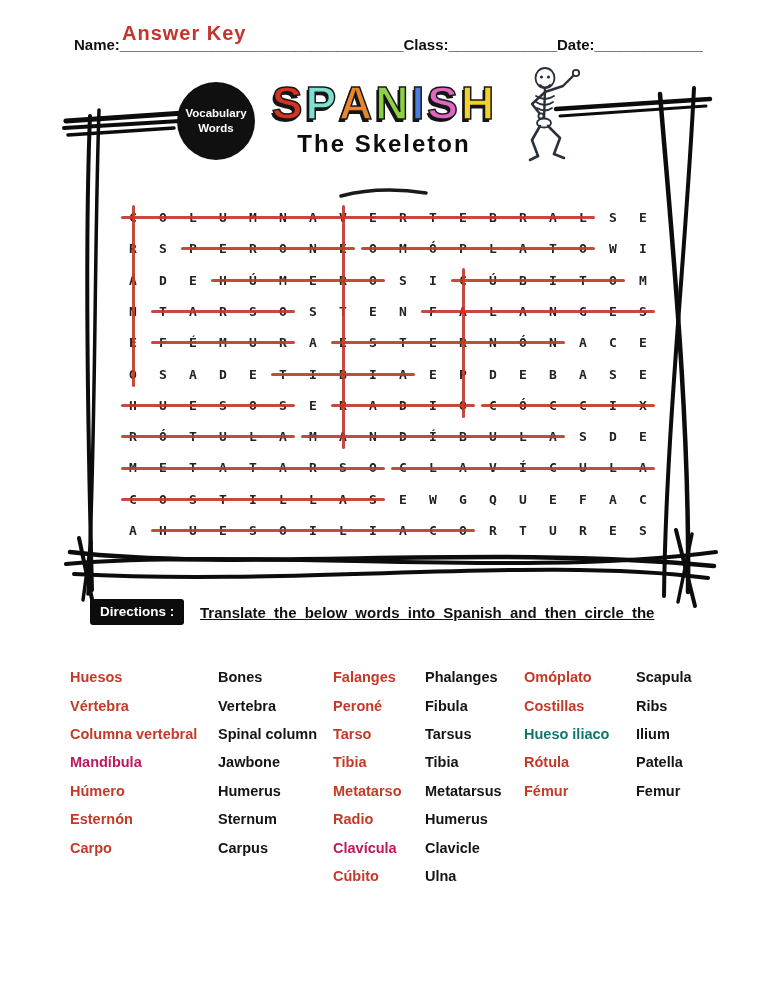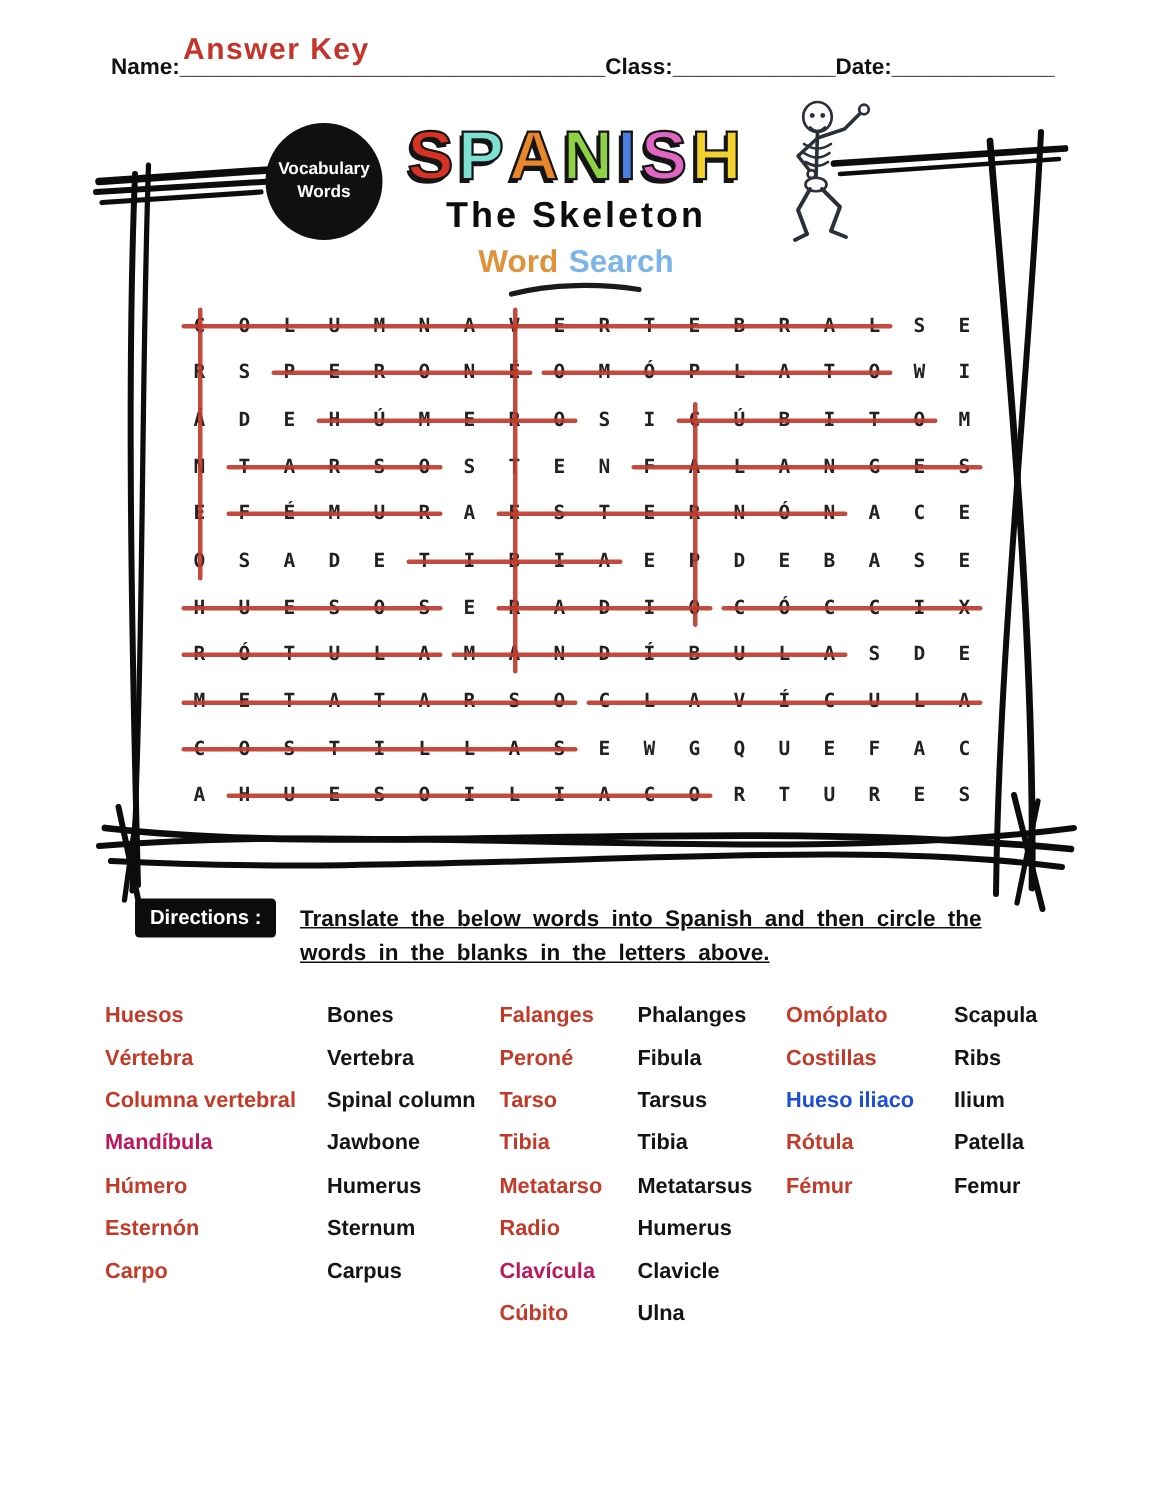--- a/index.html
+++ b/index.html
@@ -97,24 +97,20 @@
   <div class="abs" id="title-spanish">
       <span style="color: rgb(214, 51, 36);">S</span>
       <span style="color: rgb(125, 224, 211);">P</span>
       <span style="color: rgb(232, 134, 43);">A</span>
       <span style="color: rgb(142, 209, 69);">N</span>
       <span style="color: rgb(74, 125, 224);">I</span>
       <span style="color: rgb(223, 102, 195);">S</span>
       <span style="color: rgb(242, 209, 45);">H</span>
     </div>
   <div class="abs" id="subtitle">The Skeleton</div>
-  <div class="abs" id="wordsearch-title">
-    <span id="ws-word" style="color: rgb(224, 146, 58);">Word</span>
-    <span id="ws-search" style="color: rgb(122, 180, 232);">Search</span>
-  </div>
   <svg class="abs" id="ws-underline" width="92" height="14" viewBox="0 0 92 14">
     <path d="M3,10 C30,3 62,3 88,7" fill="none" stroke="#1a1a1a" stroke-width="3.5" stroke-linecap="round"></path>
   </svg>
 
   <svg class="abs" id="skeleton" width="70" height="104" viewBox="0 0 70 104">
     <g fill="#fcfcfc" stroke="#2a2f3a" stroke-width="1.8" stroke-linecap="round" stroke-linejoin="round">
       <ellipse cx="27" cy="12" rx="9.5" ry="10"></ellipse>
       <path d="M22,19 q5,5 10,0" fill="none"></path>
       <circle cx="23.5" cy="11" r="1.6" fill="#2a2f3a" stroke="none"></circle>
       <circle cx="30.5" cy="11" r="1.6" fill="#2a2f3a" stroke="none"></circle>
@@ -353,21 +349,20 @@
       <div class="ans h" style="left: 3px; width: 264px; top: 295.85px; background: rgb(191, 59, 44);"></div>
       <div class="ans h" style="left: 33px; width: 324px; top: 327.15px; background: rgb(191, 59, 44);"></div>
       <div class="ans v" style="top: 3px; height: 181.8px; left: 13.5px; background: rgb(191, 59, 44);"></div>
       <div class="ans v" style="top: 3px; height: 244.4px; left: 223.5px; background: rgb(191, 59, 44);"></div>
       <div class="ans v" style="top: 65.6px; height: 150.5px; left: 343.5px; background: rgb(191, 59, 44);"></div>
     </div>
 
   <div class="abs" id="directions-label">Directions :</div>
   <div class="abs" id="directions-text">
     <div>Translate the below words into Spanish and then circle the</div>
-    <div>words in the blanks in the letters above.</div>
   </div>
 
   <div class="wl-col" id="wl-col-0">
       <div class="wl-row">
         <span class="wl-es" style="color: rgb(196, 58, 40);">Huesos</span>
         <span class="wl-en">Bones</span>
       </div>
       <div class="wl-row">
         <span class="wl-es" style="color: rgb(196, 58, 40);">Vértebra</span>
         <span class="wl-en">Vertebra</span>
@@ -430,21 +425,21 @@
   <div class="wl-col" id="wl-col-2">
       <div class="wl-row">
         <span class="wl-es" style="color: rgb(196, 58, 40);">Omóplato</span>
         <span class="wl-en">Scapula</span>
       </div>
       <div class="wl-row">
         <span class="wl-es" style="color: rgb(196, 58, 40);">Costillas</span>
         <span class="wl-en">Ribs</span>
       </div>
       <div class="wl-row">
-        <span class="wl-es" style="color: #1d4ed8;">Hueso iliaco</span>
+        <span class="wl-es" style="color: #0f766e;">Hueso iliaco</span>
         <span class="wl-en">Ilium</span>
       </div>
       <div class="wl-row">
         <span class="wl-es" style="color: rgb(196, 58, 40);">Rótula</span>
         <span class="wl-en">Patella</span>
       </div>
       <div class="wl-row">
         <span class="wl-es" style="color: rgb(196, 58, 40);">Fémur</span>
         <span class="wl-en">Femur</span>
       </div>

